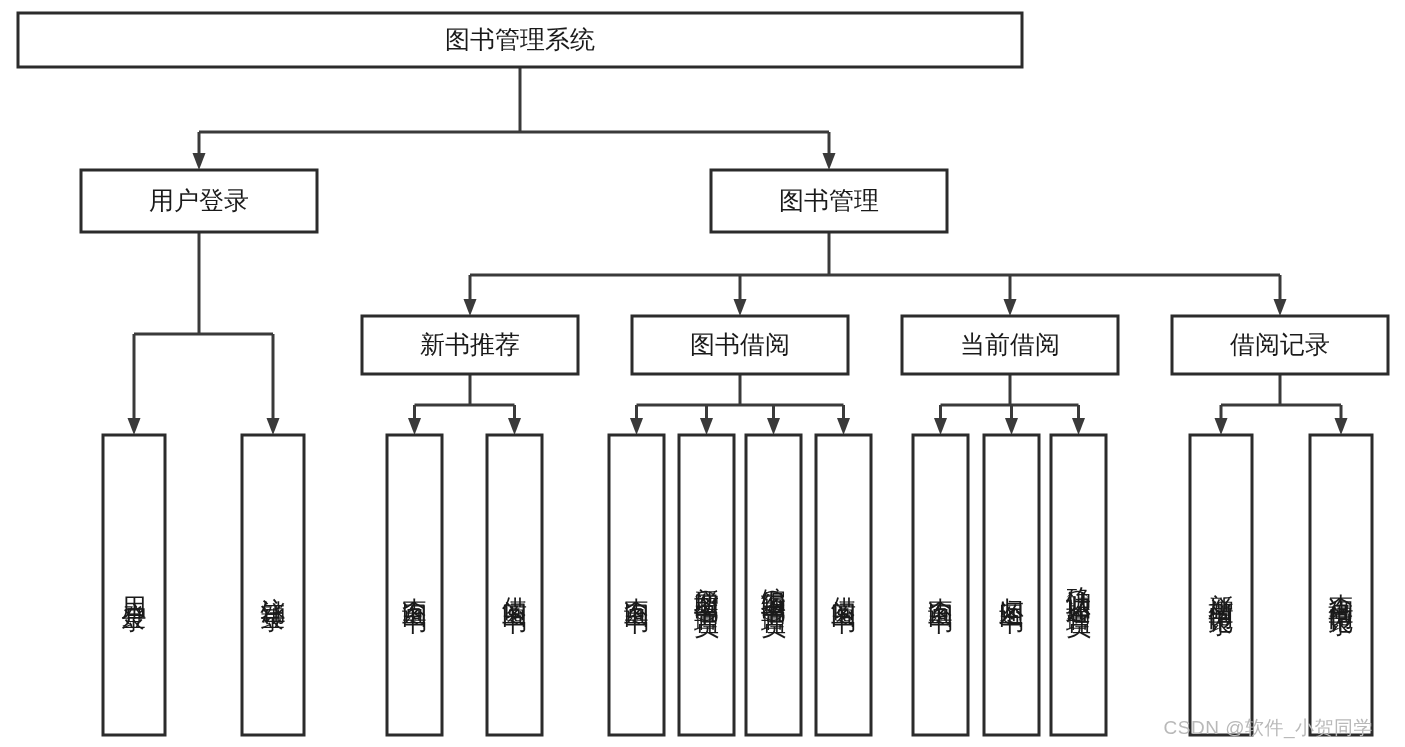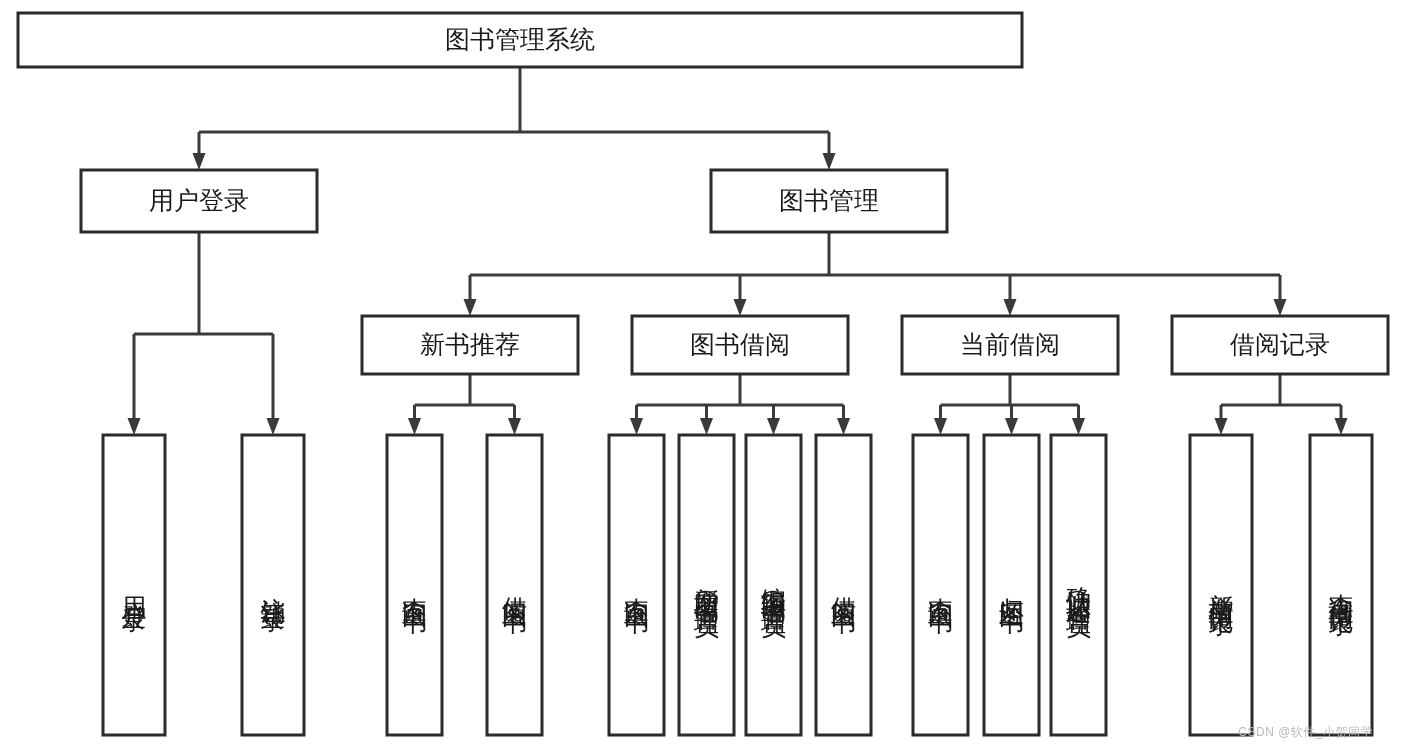--- a/index.html
+++ b/index.html
@@ -63,21 +63,21 @@
     justify-content: center;
     white-space: nowrap;
     pointer-events: none;
     user-select: none;
   }
   #watermark {
     position: absolute;
     right: 10px;
     bottom: 6px;
     font-family: "Liberation Sans", "DejaVu Sans", sans-serif;
-    font-size: 12px;
+    font-size: 19px;
     color: #b9b9b9;
     white-space: nowrap;
     letter-spacing: 0.5px;
   }
 </style>
 </head>
 <body>
 
 <div id="diagram-root">
 

